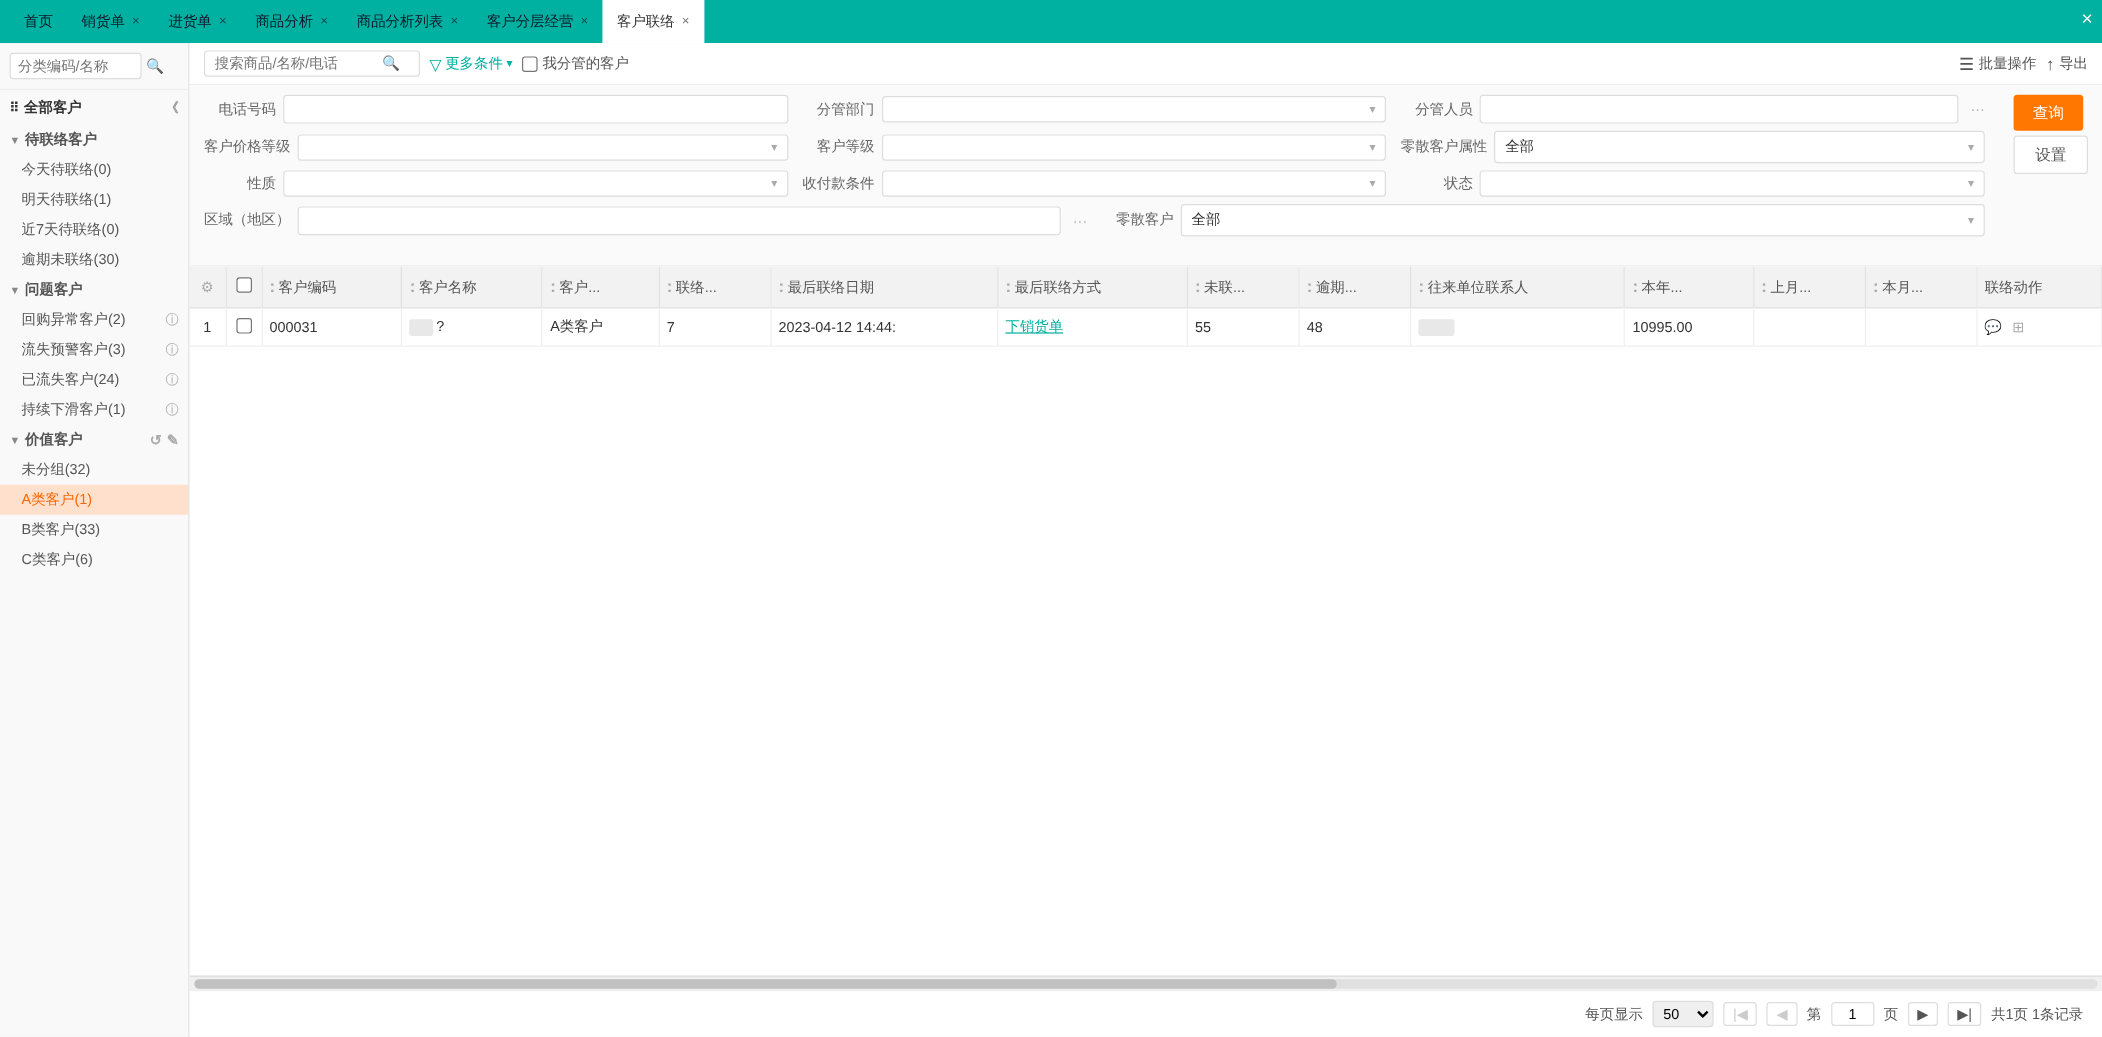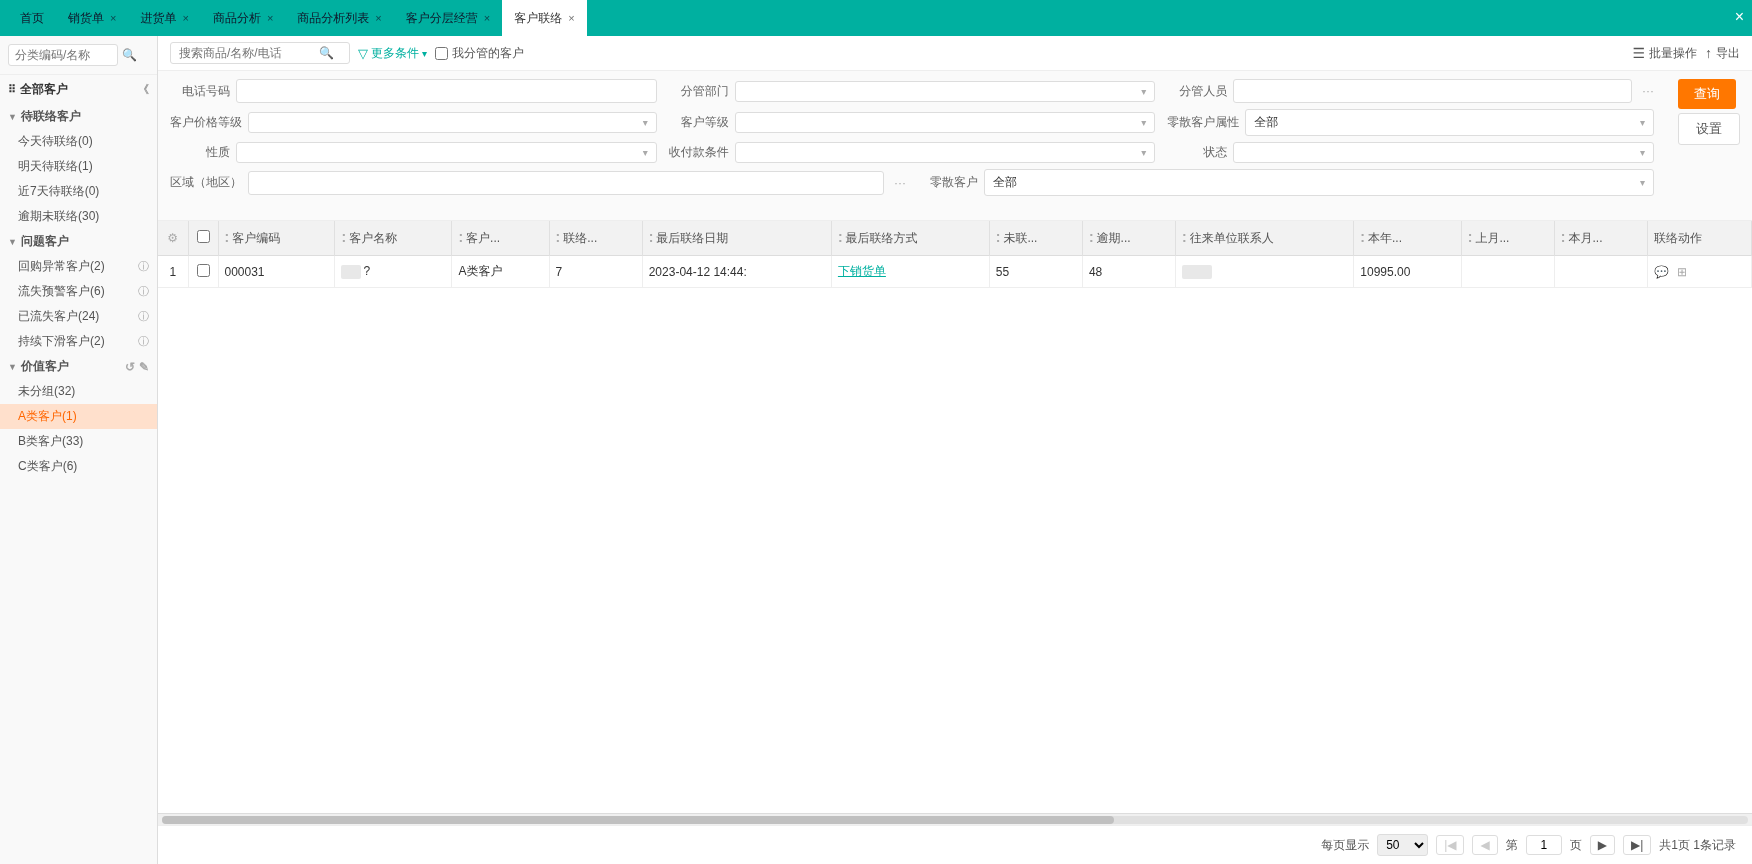--- a/index.html
+++ b/index.html
@@ -461,29 +461,29 @@
 
     <div class="sidebar-group-title">
       <span class="triangle">▼</span>
       <span>问题客户</span>
     </div>
     <div class="sidebar-item">
       <span>回购异常客户(2)</span>
       <span class="info-icon">ⓘ</span>
     </div>
     <div class="sidebar-item">
-      <span>流失预警客户(6)</span>
+      <span>流失预警客户(3)</span>
       <span class="info-icon">ⓘ</span>
     </div>
     <div class="sidebar-item">
       <span>已流失客户(24)</span>
       <span class="info-icon">ⓘ</span>
     </div>
     <div class="sidebar-item">
-      <span>持续下滑客户(2)</span>
+      <span>持续下滑客户(1)</span>
       <span class="info-icon">ⓘ</span>
     </div>
 
     <div class="sidebar-group-title" style="display:flex;align-items:center">
       <span class="triangle">▼</span>
       <span>价值客户</span>
       <span style="margin-left:auto;display:flex;gap:4px">
         <span style="color:#aaa;cursor:pointer">↺</span>
         <span style="color:#aaa;cursor:pointer">✎</span>
       </span>

